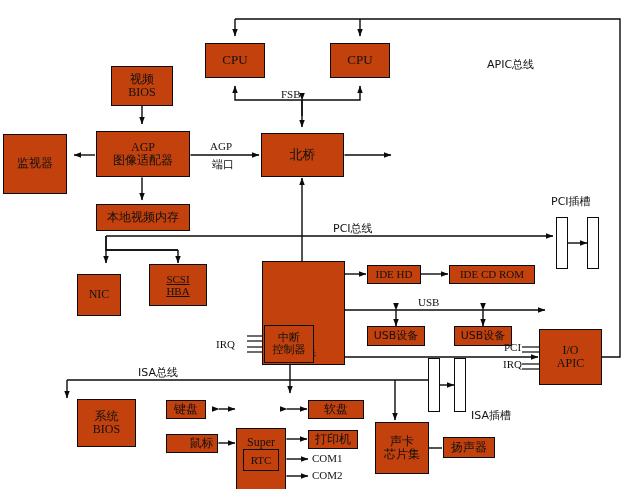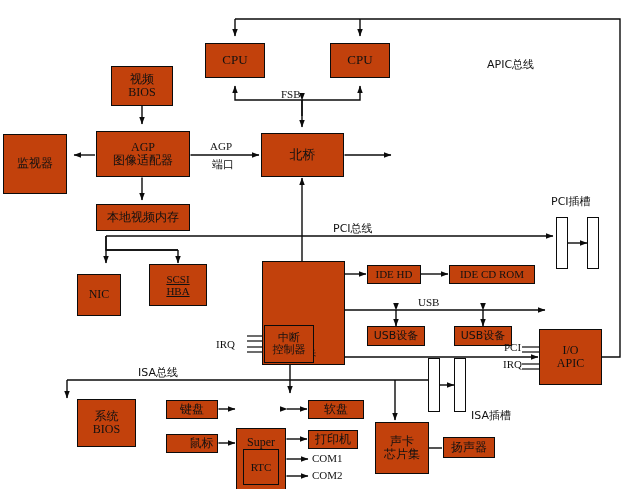--- a/index.html
+++ b/index.html
@@ -214,34 +214,34 @@
   <div class="node fs12" style="left:539px; top:329px; width:63px; height:56px;">
     <span class="ln">I/O</span>
     <span class="ln">APIC</span>
   </div>
 
   <div class="node fs12" style="left:77px; top:399px; width:59px; height:48px;">
     <span class="ln cn">系统</span>
     <span class="ln">BIOS</span>
   </div>
 
-  <div class="node fs12" style="left:166px; top:400px; width:52px; height:19px;">
+  <div class="node fs12" style="left:166px; top:400px; width:40px; height:19px;">
     <span class="ln cn">键盘</span>
   </div>
 
   <div class="node fs12" style="left:166px; top:434px; width:52px; height:19px;padding-left:19px;">
     <span class="ln cn">鼠标</span>
   </div>
 
   <div class="node fs12" style="left:236px; top:393px; width:50px; height:84px; justify-content:flex-start; padding-top:7px;margin-top:35px;">
     <span class="ln">Super</span>
     <span class="ln">I/O</span>
   </div>
 
-  <div class="node fs11" style="left:243px; top:449px; width:36px; height:36px; z-index:7;">
+  <div class="node fs11" style="left:243px; top:449px; width:36px; height:22px; z-index:7;">
     <span class="ln">RTC</span>
   </div>
 
   <div class="node fs12" style="left:308px; top:400px; width:56px; height:19px;">
     <span class="ln cn">软盘</span>
   </div>
 
   <div class="node fs12" style="left:308px; top:430px; width:50px; height:19px;">
     <span class="ln cn">打印机</span>
   </div>

